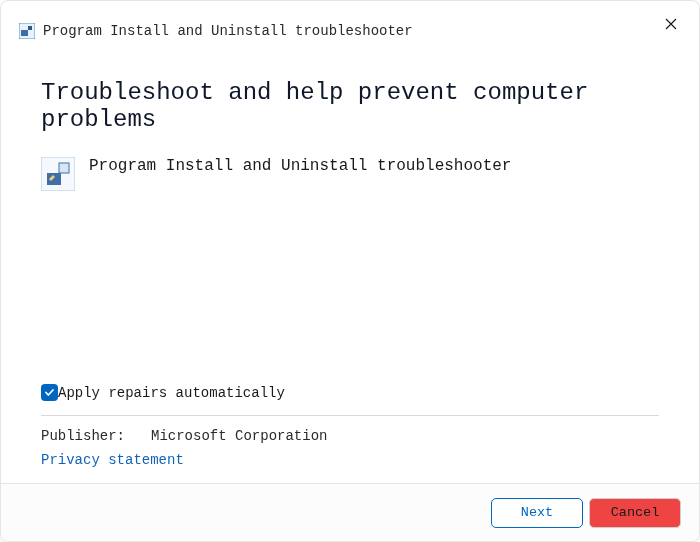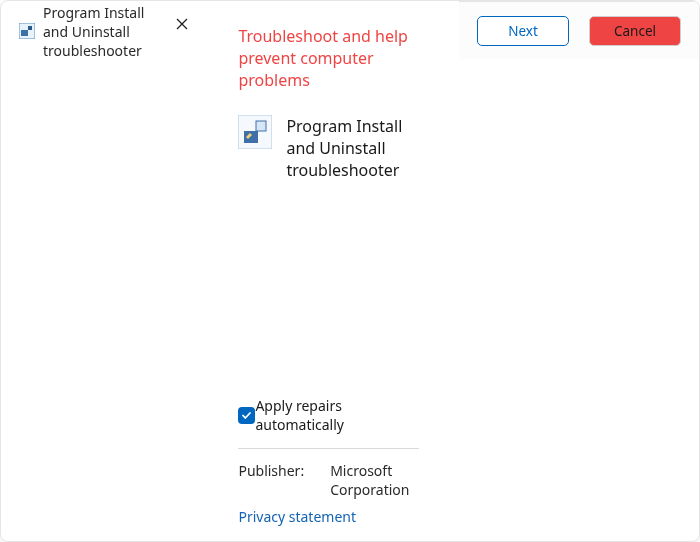--- a/index.html
+++ b/index.html
@@ -14,21 +14,22 @@
     }
     .dialog {
       width: 700px;
       height: 542px;
       background: #fff;
       border: 1px solid #e5e5e5;
       border-radius: 8px;
       overflow: hidden;
       box-shadow: 0 10px 30px rgba(0,0,0,0.07);
       display: flex;
-      flex-direction: row;
+      flex-direction: column;
+      font-family: Liberation Mono, monospace;
     }
     .title-bar {
       display: flex;
       align-items: center;
       padding: 12px 14px 6px 18px;
       height: 54px;
     }
     .title-icon {
       width: 16px; height: 16px;
       margin-right: 8px;
@@ -51,22 +52,22 @@
       margin-top: -14px;
       margin-right: -6px;
     }
     .content {
       flex: 1 1 auto;
       padding: 24px 40px 8px 40px;
       display: flex;
       flex-direction: column;
     }
     .heading {
-      color: #ef4444;
-      font-size: 16px;
+      color: #0f172a;
+      font-size: 24px;
       font-weight: 400;
       margin-bottom: 24px;
     }
     .item {
       display: flex;
       align-items: flex-start;
       gap: 14px;
     }
     .item-icon {
       width: 34px; height: 34px;
@@ -120,21 +121,21 @@
       margin-bottom: 7px;
       display: inline-block;
     }
     .footer {
       border-top: 1px solid #e5e5e5;
       background: #fcfcfc;
       height: 58px;
       display: flex;
       align-items: center;
       justify-content: flex-end;
-      gap: 20px;
+      gap: 6px;
       padding: 0 18px;
     }
     .btn {
       min-width: 92px;
       height: 30px;
       border: 1px solid #cfcfcf;
       background: #ef4444;
       border-radius: 5px;
       font-size: 13.5px;
       color: #1a1a1a;

